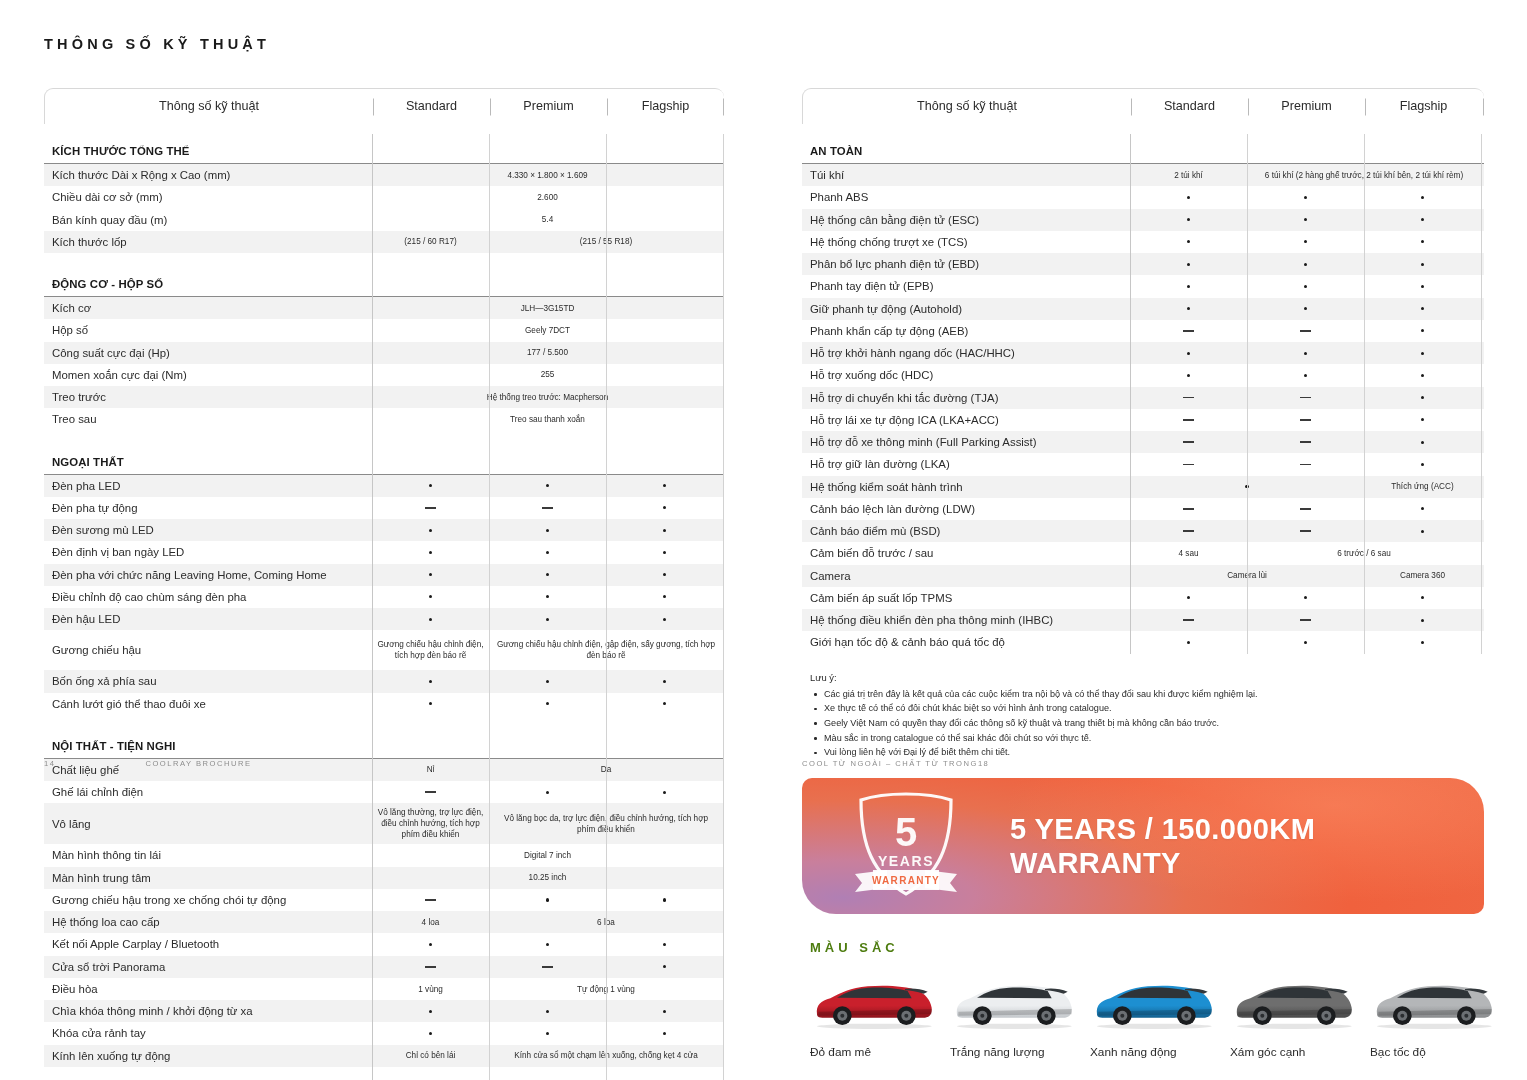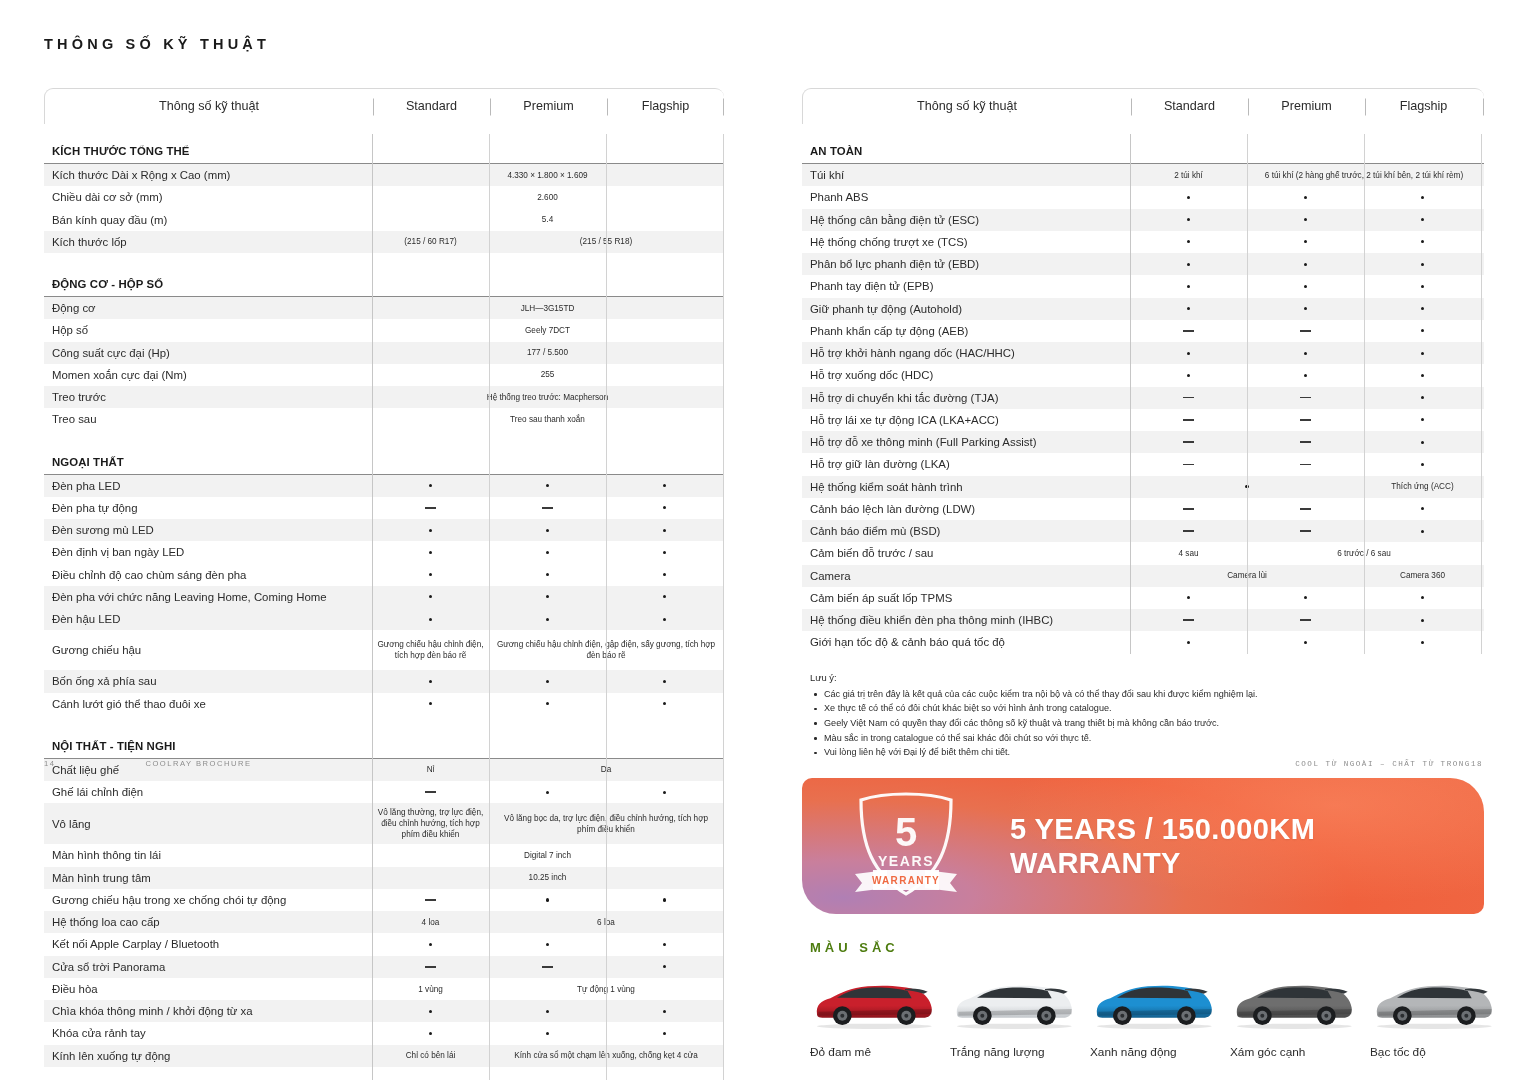--- a/index.html
+++ b/index.html
@@ -238,21 +238,21 @@
 
   
   .footer-left, .footer-right {
     position: absolute;
     bottom: 28px;
     font-size: 7.6px;
     letter-spacing: 1.5px;
     color: #8d8d8d;
   }
   .footer-left { left: 44px; display: flex; gap: 90px; }
-  .footer-right { left: 802px; right: 44px; display: flex; justify-content: flex-end; font-family: Liberation Mono, monospace; }
+  .footer-right { left: 802px; right: 44px; display: flex; justify-content: flex-start; }
 </style>
 </head>
 <body>
 
 <div class="page">
 
   <div class="doc-title">THÔNG SỐ KỸ THUẬT</div>
 
   <div class="col col-left">
     <div class="thead">
@@ -277,21 +277,21 @@
           <div class="cell-val w3">5.4</div>
         </div>
         <div class="row odd">
           <div class="cell-label">Kích thước lốp</div>
           <div class="cell-val w1">(215 / 60 R17)</div>
           <div class="cell-val w2">(215 / 55 R18)</div>
         </div>
         <div class="section-gap"></div>
         <div class="section-title">ĐỘNG CƠ - HỘP SỐ</div>
         <div class="row odd">
-          <div class="cell-label">Động cơ</div>
+          <div class="cell-label">Kích cơ</div>
           <div class="cell-val w3">JLH—3G15TD</div>
         </div>
         <div class="row even">
           <div class="cell-label">Hộp số</div>
           <div class="cell-val w3">Geely 7DCT</div>
         </div>
         <div class="row odd">
           <div class="cell-label">Công suất cực đại (Hp)</div>
           <div class="cell-val w3">177 / 5.500</div>
         </div>
@@ -350,34 +350,34 @@
           <div class="cell-val w1">
             <span class="dot"></span>
           </div>
           <div class="cell-val w1">
             <span class="dot"></span>
           </div>
           <div class="cell-val w1">
             <span class="dot"></span>
           </div>
         </div>
+        <div class="row odd">
+          <div class="cell-label">Đèn pha với chức năng Leaving Home, Coming Home</div>
+          <div class="cell-val w1">
+            <span class="dot"></span>
+          </div>
+          <div class="cell-val w1">
+            <span class="dot"></span>
+          </div>
+          <div class="cell-val w1">
+            <span class="dot"></span>
+          </div>
+        </div>
         <div class="row even">
           <div class="cell-label">Điều chỉnh độ cao chùm sáng đèn pha</div>
-          <div class="cell-val w1">
-            <span class="dot"></span>
-          </div>
-          <div class="cell-val w1">
-            <span class="dot"></span>
-          </div>
-          <div class="cell-val w1">
-            <span class="dot"></span>
-          </div>
-        </div>
-        <div class="row odd">
-          <div class="cell-label">Đèn pha với chức năng Leaving Home, Coming Home</div>
           <div class="cell-val w1">
             <span class="dot"></span>
           </div>
           <div class="cell-val w1">
             <span class="dot"></span>
           </div>
           <div class="cell-val w1">
             <span class="dot"></span>
           </div>
         </div>

